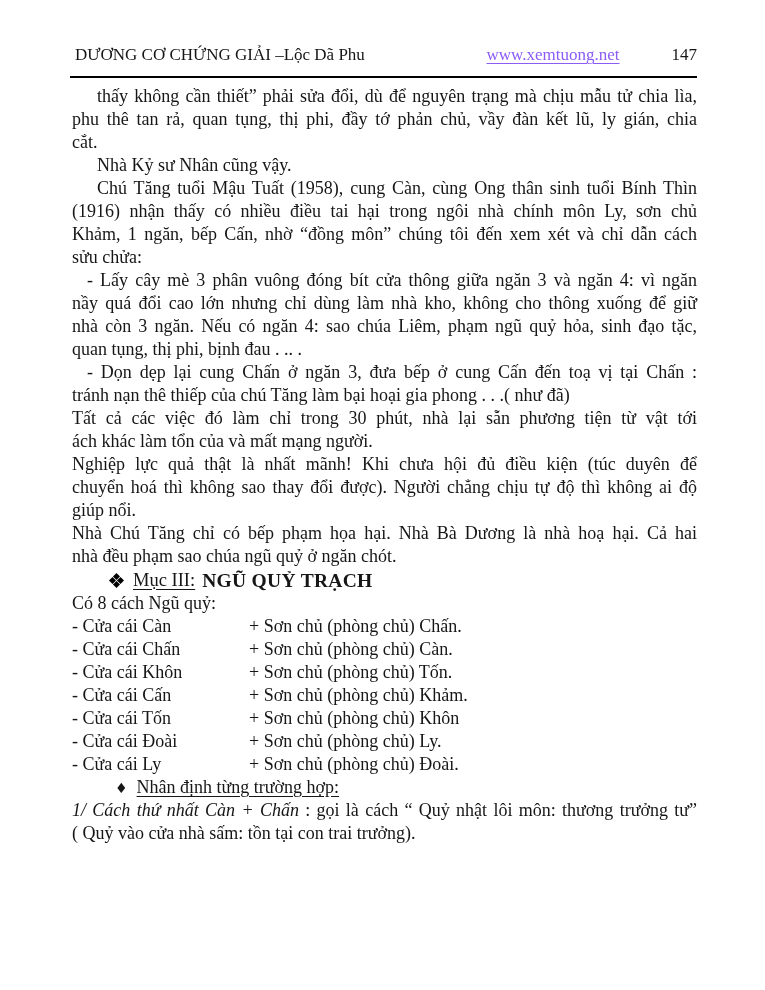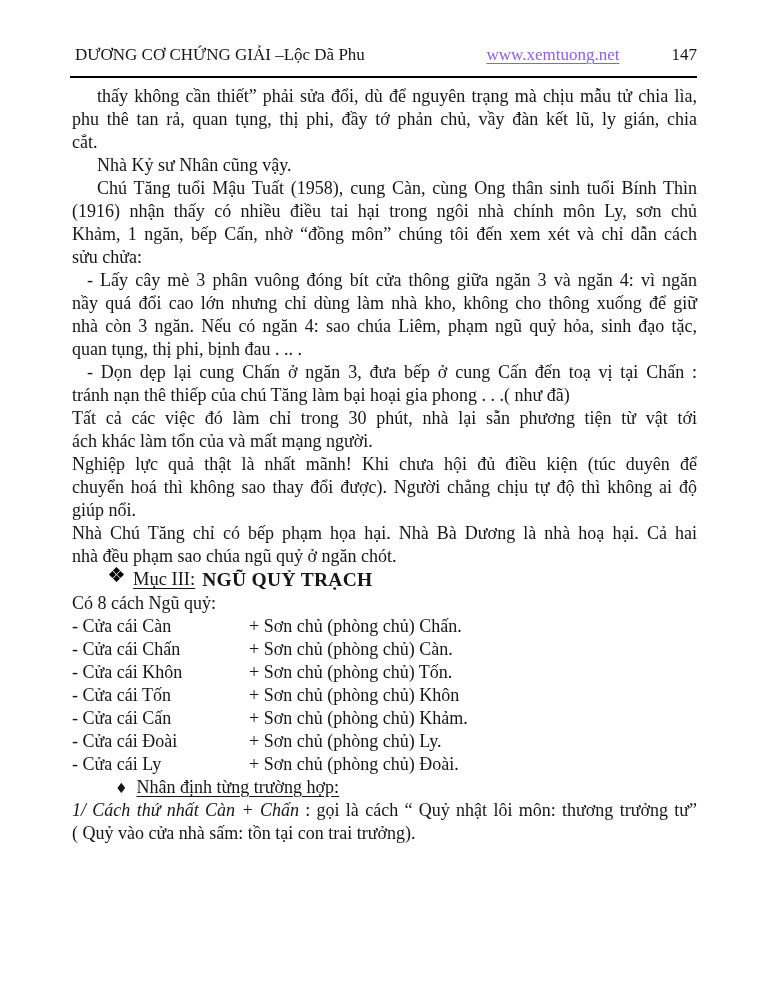--- a/index.html
+++ b/index.html
@@ -31,21 +31,21 @@
   
   .content{
     position:absolute;top:85px;left:72px;width:625px;
     font-size:18px;line-height:23px;
   }
   .ln{height:23px;white-space:normal;}
   .j{text-align:justify;text-align-last:justify;}
   .i25{text-indent:25px;}
   .i15{text-indent:15px;}
   
-  .sec{height:24px;padding-left:38px;display:flex;align-items:flex-start;}
+  .sec{height:24px;padding-left:38px;display:flex;align-items:center;}
   .sec-label{text-decoration:underline;text-underline-offset:3px;font-size:18.5px;}
   .sec-title{font-weight:bold;font-size:19.5px;margin-left:7px;letter-spacing:0.3px;}
   
   .qdiamond{display:inline-block;position:relative;width:13px;height:13px;margin-right:10px;flex:0 0 auto;}
   .qdiamond i{position:absolute;width:5px;height:5px;background:#000;transform:rotate(45deg);}
   .qdiamond .t{left:4px;top:0;}
   .qdiamond .l{left:0;top:4px;}
   .qdiamond .r{left:8px;top:4px;}
   .qdiamond .b{left:4px;top:8px;}
   
@@ -112,26 +112,26 @@
     </div>
     <div class="case-row">
       <span class="case-left">- Cửa cái Chấn</span>
       <span class="case-right">+ Sơn chủ (phòng chủ) Càn.</span>
     </div>
     <div class="case-row">
       <span class="case-left">- Cửa cái Khôn</span>
       <span class="case-right">+ Sơn chủ (phòng chủ) Tốn.</span>
     </div>
     <div class="case-row">
+      <span class="case-left">- Cửa cái Cấn</span>
+      <span class="case-right">+ Sơn chủ (phòng chủ) Khảm.</span>
+    </div>
+    <div class="case-row">
       <span class="case-left">- Cửa cái Tốn</span>
       <span class="case-right">+ Sơn chủ (phòng chủ) Khôn</span>
-    </div>
-    <div class="case-row">
-      <span class="case-left">- Cửa cái Cấn</span>
-      <span class="case-right">+ Sơn chủ (phòng chủ) Khảm.</span>
     </div>
     <div class="case-row">
       <span class="case-left">- Cửa cái Đoài</span>
       <span class="case-right">+ Sơn chủ (phòng chủ) Ly.</span>
     </div>
     <div class="case-row">
       <span class="case-left">- Cửa cái Ly</span>
       <span class="case-right">+ Sơn chủ (phòng chủ) Đoài.</span>
     </div>
 

